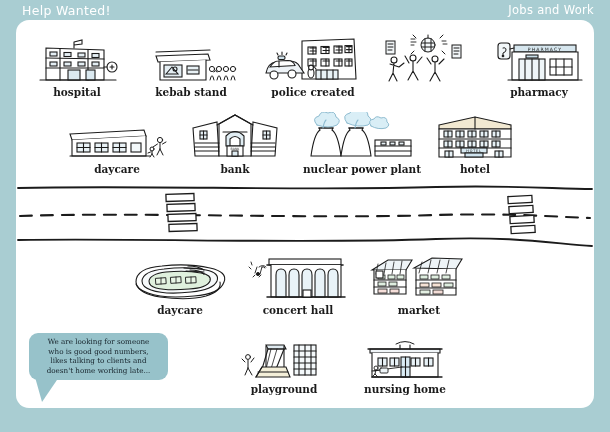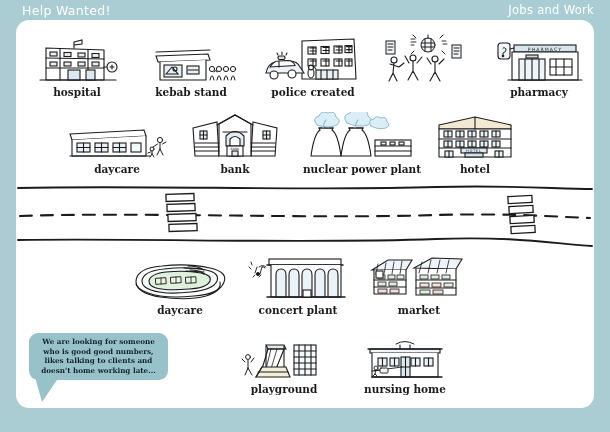--- a/index.html
+++ b/index.html
@@ -55,21 +55,21 @@
     background:#97c2ca;border-radius:9px;
   }
   .bubble-tail-shape{
     position:absolute;left:33px;top:377px;
   }
   .bubble-text{
     position:absolute;left:29px;top:337px;width:139px;
     text-align:center;
     font-family:"DejaVu Serif", serif;
     font-size:7.2px;line-height:9.6px;color:#16232b;
-    font-weight:700;
+    font-weight:400;
   }
 
   
   .road{position:absolute;left:16px;top:182px;width:578px;height:68px;}
 </style>
 </head>
 <body>
 
 <div class="worksheet">
 
@@ -380,21 +380,21 @@
         <rect x="56" y="35" width="8" height="7" fill="#ffffff"></rect>
         <g stroke-width=".9">
           <path d="M12 12 q4-3 7 0"></path>
           <path d="M8 18 l2-6 M6 22 l2-2 M12 22 l2-2"></path>
           <circle cx="11" cy="19" r="1.6" fill="#1b1b1b"></circle>
           <path d="M13 19 L15 12 M15 12 q3-1 3 1"></path>
           <path d="M4 14 l-2-2 M5 10 l-1-3"></path>
         </g>
       </g>
     </svg>
-    <div class="label">concert plant</div>
+    <div class="label">concert hall</div>
   </div>
 
   <div class="item" style="left:366px;top:254px;width:106px;">
     <svg class="art" width="106" height="48" viewBox="0 0 106 48">
       <g fill="none" stroke="#1b1b1b" stroke-width="1.1" stroke-linecap="round">
         <path d="M6 16 L22 6 L46 6 L40 16 Z" fill="#eef4f7"></path>
         <path d="M8 16 L8 40 L40 40 L40 16" fill="#ffffff"></path>
         <path d="M10 20 L12 10 M18 20 L20 9 M26 20 L28 8 M34 20 L36 7" stroke-width=".8"></path>
         <path d="M8 26 L40 26 M8 33 L40 33"></path>
         <g fill="#dfeee0" stroke-width=".8">

